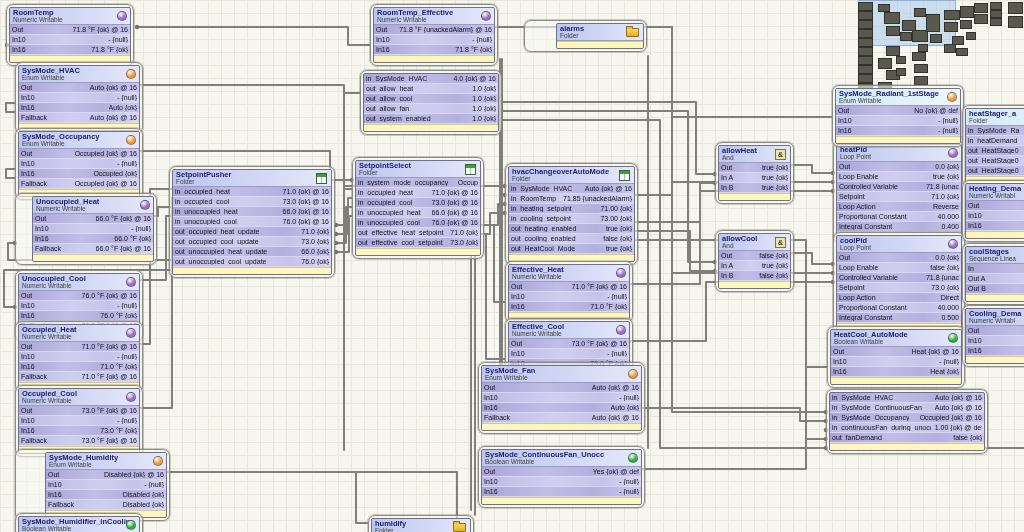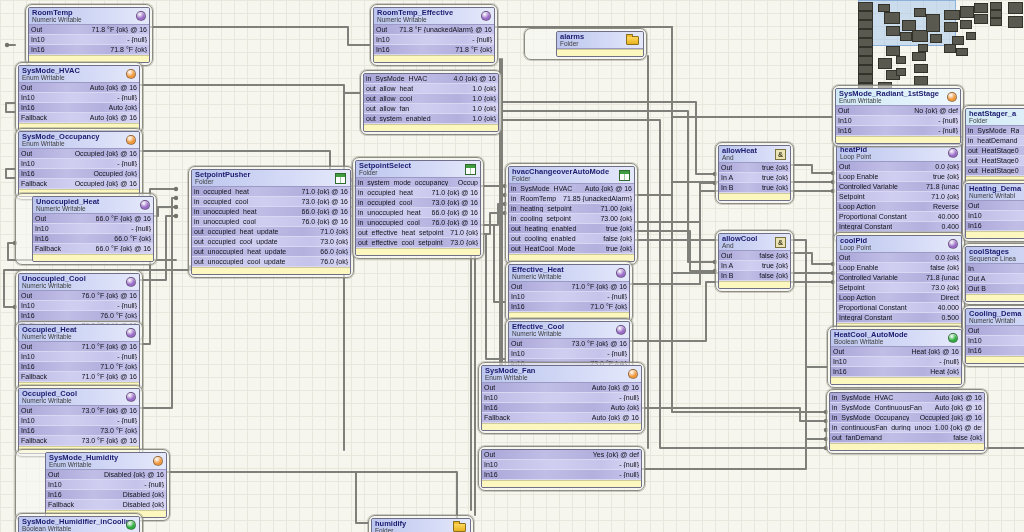--- a/index.html
+++ b/index.html
@@ -211,21 +211,21 @@
       <div class="mm-block" style="left: 54px; top: 52px; width: 12px; height: 7px;"></div>
       <div class="mm-block" style="left: 56px; top: 64px; width: 12px; height: 7px;"></div>
       <div class="mm-block" style="left: 56px; top: 76px; width: 12px; height: 7px;"></div>
       <div class="mm-block" style="left: 38px; top: 56px; width: 8px; height: 6px;"></div>
       <div class="mm-block" style="left: 38px; top: 68px; width: 8px; height: 6px;"></div>
       <div class="mm-block" style="left: 98px; top: 48px; width: 10px; height: 6px;"></div>
       <div class="mm-block" style="left: 150px; top: 2px; width: 13px; height: 10px;"></div>
       <div class="mm-block" style="left: 150px; top: 16px; width: 13px; height: 10px;"></div>
     </div>
   <div id="blocks-layer">
-      <div class="block" style="left: 25px; top: 4px; width: 122px;">
+      <div class="block" style="left: 6px; top: 4px; width: 122px;">
         <div class="block-inner">
           <div class="titlebar">
             <div class="title-name">RoomTemp</div>
             <div class="title-sub">Numeric Writable</div>
             <span class="led" style="background: radial-gradient(circle at 35% 30%, rgb(255, 255, 255) 0%, rgb(154, 108, 200) 55%);"></span>
           </div>
           <div class="rows">
             <div class="row">
               <span class="lbl">Out</span>
               <span class="val">71.8 °F {ok} @ 16</span>
@@ -464,21 +464,21 @@
               <span class="val">- {null}</span>
             </div>
             <div class="row">
               <span class="lbl">In16</span>
               <span class="val">71.8 °F {ok}</span>
             </div>
           </div>
           <div class="footer"></div>
         </div>
       </div>
-      <div class="block" style="left: 524px; top: 28px; width: 88px; padding-left: 31px;">
+      <div class="block" style="left: 524px; top: 20px; width: 88px; padding-left: 31px;">
         <div class="block-inner">
           <div class="titlebar">
             <div class="title-name">alarms</div>
             <div class="title-sub">Folder</div>
             <span class="folder-icon"></span>
           </div>
           <div class="rows"></div>
           <div class="footer"></div>
         </div>
       </div>
@@ -502,21 +502,21 @@
               <span class="val">1.0 {ok}</span>
             </div>
             <div class="row">
               <span class="lbl">out_system_enabled</span>
               <span class="val">1.0 {ok}</span>
             </div>
           </div>
           <div class="footer"></div>
         </div>
       </div>
-      <div class="block" style="left: 188px; top: 166px; width: 160px;">
+      <div class="block" style="left: 169px; top: 166px; width: 160px;">
         <div class="block-inner">
           <div class="titlebar">
             <div class="title-name">SetpointPusher</div>
             <div class="title-sub">Folder</div>
             <span class="table-icon"></span>
           </div>
           <div class="rows">
             <div class="row">
               <span class="lbl">in_occupied_heat</span>
               <span class="val">71.0 {ok} @ 16</span>
@@ -704,20 +704,25 @@
             <div class="row">
               <span class="lbl">Fallback</span>
               <span class="val">Auto {ok} @ 16</span>
             </div>
           </div>
           <div class="footer"></div>
         </div>
       </div>
       <div class="block" style="left: 478px; top: 446px; width: 161px;">
         <div class="block-inner">
+          <div class="titlebar">
+            <div class="title-name">SysMode_ContinuousFan_Unocc</div>
+            <div class="title-sub">Boolean Writable</div>
+            <span class="led" style="background: radial-gradient(circle at 35% 30%, rgb(255, 255, 255) 0%, rgb(47, 174, 62) 55%);"></span>
+          </div>
           <div class="rows">
             <div class="row">
               <span class="lbl">Out</span>
               <span class="val">Yes {ok} @ def</span>
             </div>
             <div class="row">
               <span class="lbl">In10</span>
               <span class="val">- {null}</span>
             </div>
             <div class="row">

